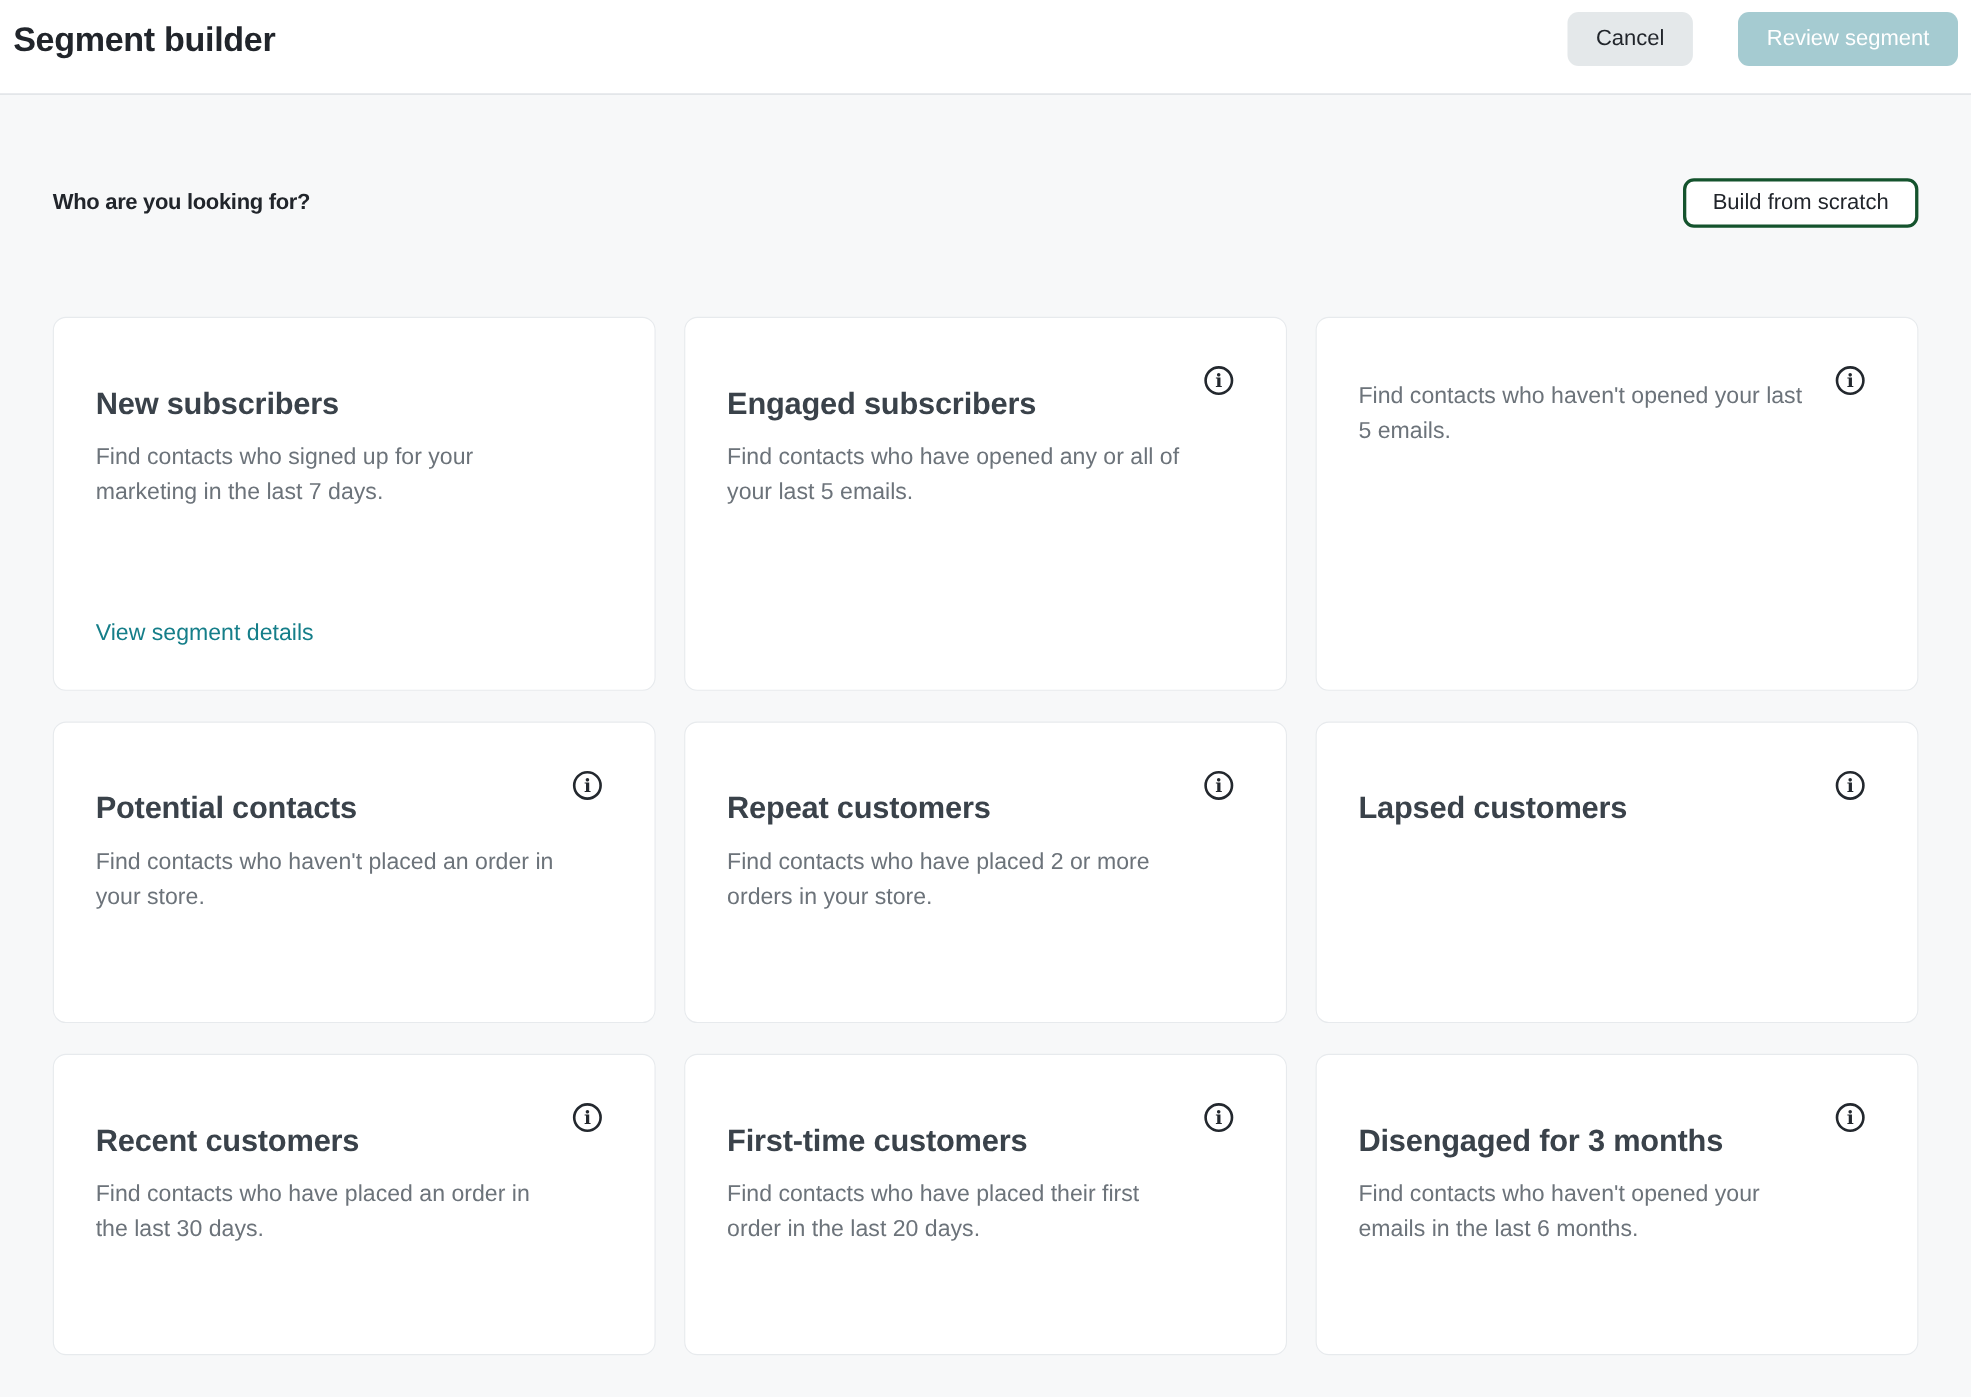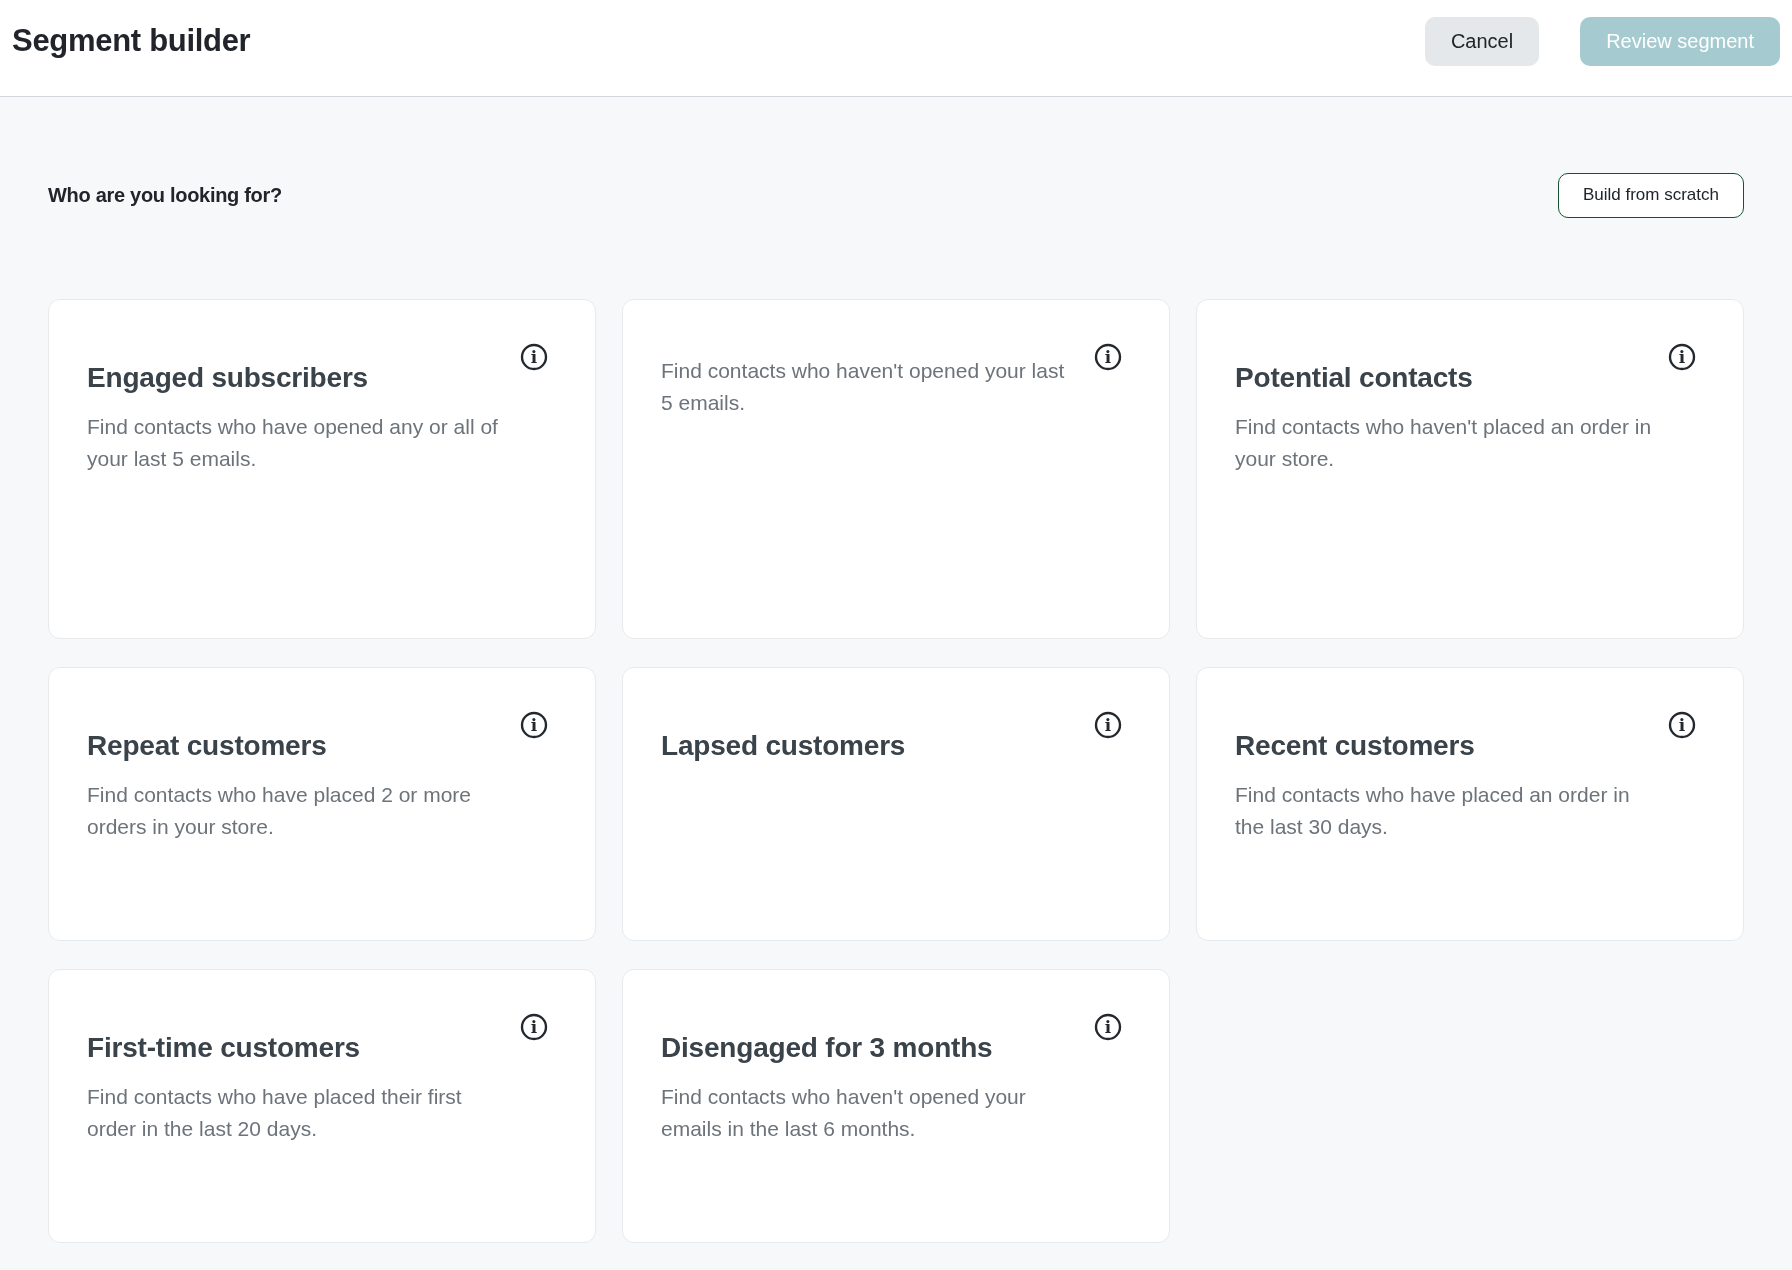--- a/index.html
+++ b/index.html
@@ -21,21 +21,21 @@
   *{box-sizing:border-box;}
   html,body{margin:0;padding:0;}
   body{
     width:1792px;height:1270px;overflow:hidden;
     background:var(--page-bg);
     font-family:"Liberation Sans", sans-serif;
     color:var(--dark-text);
   }
   
   .topbar{
-    height:97px;background:var(--header-bg);
+    height:86px;background:var(--header-bg);
     border-bottom:1px solid var(--header-border);
     display:flex;align-items:center;justify-content:space-between;
     padding:0 12px 14px 12px;
   }
   .topbar h1{
     margin:0;font-size:31px;font-weight:700;letter-spacing:-0.3px;
     color:var(--dark-text);
   }
   .topbar-actions{display:flex;gap:41px;align-items:center;}
   .btn{
@@ -49,22 +49,22 @@
   .content{padding:0 48px;}
   .content-head{
     margin-top:75px;height:46px;
     display:flex;align-items:center;justify-content:space-between;
   }
   .content-head h2{
     margin:0;font-size:20px;font-weight:700;letter-spacing:-0.3px;
     color:var(--dark-text);
   }
   .btn-outline{
-    background:#ffffff;border:1px solid #14532d;border-radius:10px;
-    height:45px;font-size:17px;color:var(--dark-text);padding:0 24px;
+    background:#ffffff;border:3px solid #14532d;border-radius:10px;
+    height:45px;font-size:20px;color:var(--dark-text);padding:0 24px;
   }
   
   .grid{
     margin-top:81px;
     display:grid;
     grid-template-columns:repeat(3,1fr);
     grid-template-rows:340px 274px 274px;
     gap:28px 26px;
   }
   .card{
@@ -108,20 +108,26 @@
     </div>
   </header>
 
   <main class="content">
     <div class="content-head">
       <h2>Who are you looking for?</h2>
       <button class="btn-outline">Build from scratch</button>
     </div>
 
     <div class="grid">
+  <div class="card">
+
+    <h3 class="card-title">New subscribers</h3>
+    <p class="card-desc">Find contacts who signed up for your marketing in the last 7 days.</p>
+    <a class="card-link">View segment details</a>
+  </div>
 
   <div class="card">
 
     <span class="info">
       <svg width="30" height="30" viewBox="0 0 24 24">
         <circle cx="12" cy="12" r="9.6" fill="none" stroke="#23282e" stroke-width="1.9"></circle>
         <text x="12" y="16.8" text-anchor="middle" font-family="DejaVu Serif, serif" font-size="13.5" font-weight="700" fill="#23282e">i</text>
       </svg>
     </span>
 

